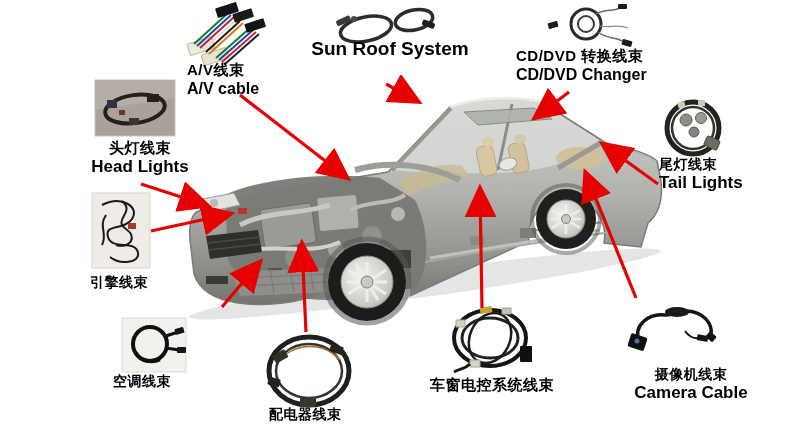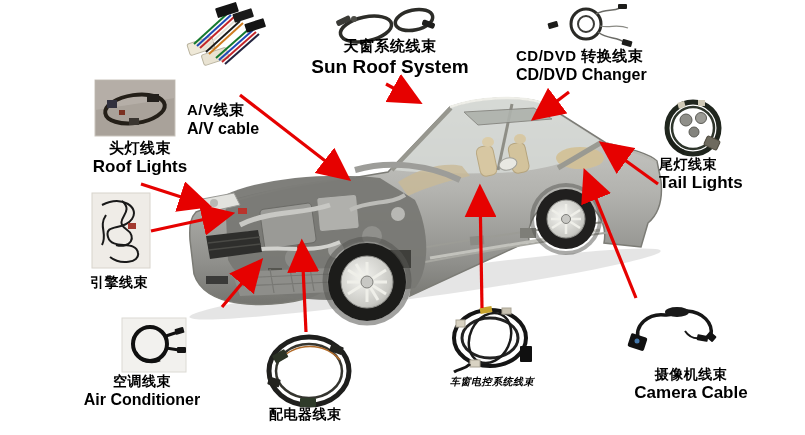--- a/index.html
+++ b/index.html
@@ -268,54 +268,52 @@
       <line x1="151" y1="231" x2="229" y2="214" marker-end="url(#ah)"></line>
       <line x1="222" y1="307" x2="259" y2="263" marker-end="url(#ah)"></line>
       <line x1="306" y1="332" x2="302" y2="245" marker-end="url(#ah)"></line>
       <line x1="482" y1="308" x2="480" y2="190" marker-end="url(#ah)"></line>
       <line x1="636" y1="298" x2="586" y2="174" marker-end="url(#ah)"></line>
       <line x1="658" y1="184" x2="604" y2="145" marker-end="url(#ah)"></line>
     </g>
   </svg>
 
   <div class="label" style="left:187px;top:61px;">
-    <div class="zh" style="font-size:15px;margin-top:40px;">A/V线束</div>
+    <div class="zh" style="font-size:15px;">A/V线束</div>
     <div class="en" style="font-size:16px;">A/V cable</div>
   </div>
 
   <div class="label tc" style="left:295px;top:37px;width:190px;">
-    <div class="zh" style="font-size:15px;">天窗系统线束</div>
     <div class="en" style="font-size:19px;">Sun Roof System</div>
   </div>
 
   <div class="label" style="left:516px;top:47px;">
     <div class="zh" style="font-size:15px;">CD/DVD 转换线束</div>
     <div class="en" style="font-size:16px;">CD/DVD Changer</div>
   </div>
 
   <div class="label tc" style="left:70px;top:139px;width:140px;">
     <div class="zh" style="font-size:15px;">头灯线束</div>
-    <div class="en" style="font-size:17px;">Roof Lights</div>
+    <div class="en" style="font-size:17px;">Head Lights</div>
   </div>
 
   <div class="label tc" style="left:45px;top:274px;width:148px;">
     <div class="zh" style="font-size:14px;">引擎线束</div>
   </div>
 
   <div class="label tc" style="left:63px;top:373px;width:158px;">
     <div class="zh" style="font-size:14px;">空调线束</div>
-    <div class="en" style="font-size:16px;">Air Conditioner</div>
   </div>
 
   <div class="label" style="left:269px;top:406px;line-height:1.15;">
     <div class="zh" style="font-size:14px;">配电器线束</div>
   </div>
 
   <div class="label tc" style="left:398px;top:376px;width:188px;">
-    <div class="zh" style="font-size:10px;font-style:italic;">车窗电控系统线束</div>
+    <div class="zh" style="font-size:15px;">车窗电控系统线束</div>
   </div>
 
   <div class="label tc" style="left:616px;top:366px;width:150px;">
     <div class="zh" style="font-size:14px;">摄像机线束</div>
     <div class="en" style="font-size:17px;">Camera Cable</div>
   </div>
 
   <div class="label" style="left:659px;top:156px;">
     <div class="zh" style="font-size:14px;font-family:Liberation Serif, serif;">尾灯线束</div>
     <div class="en" style="font-size:17px;">Tail Lights</div>

